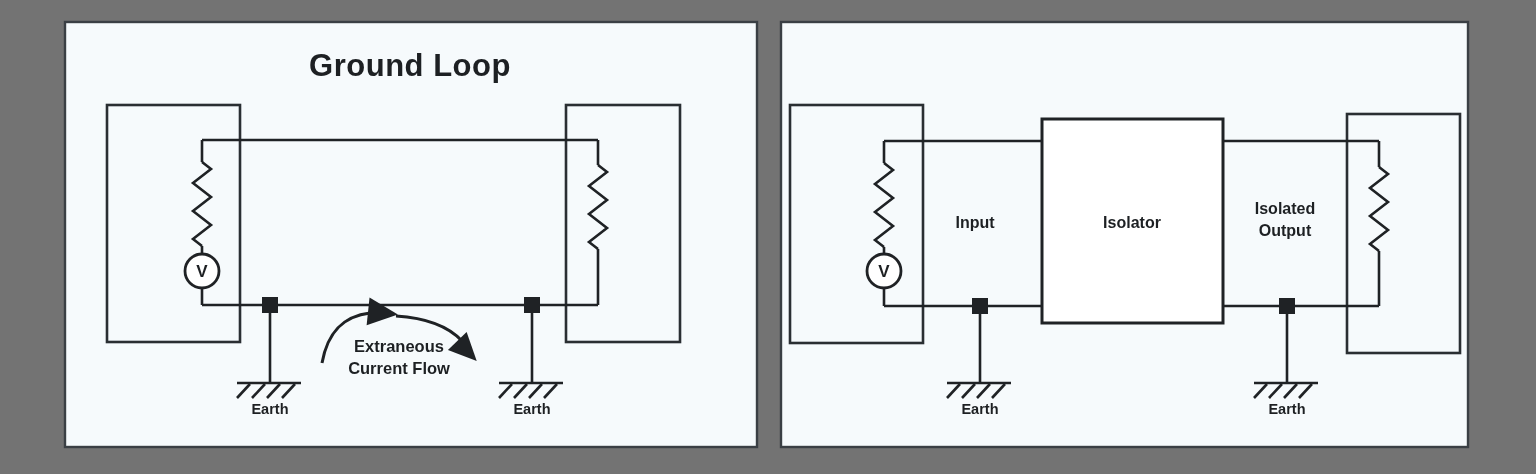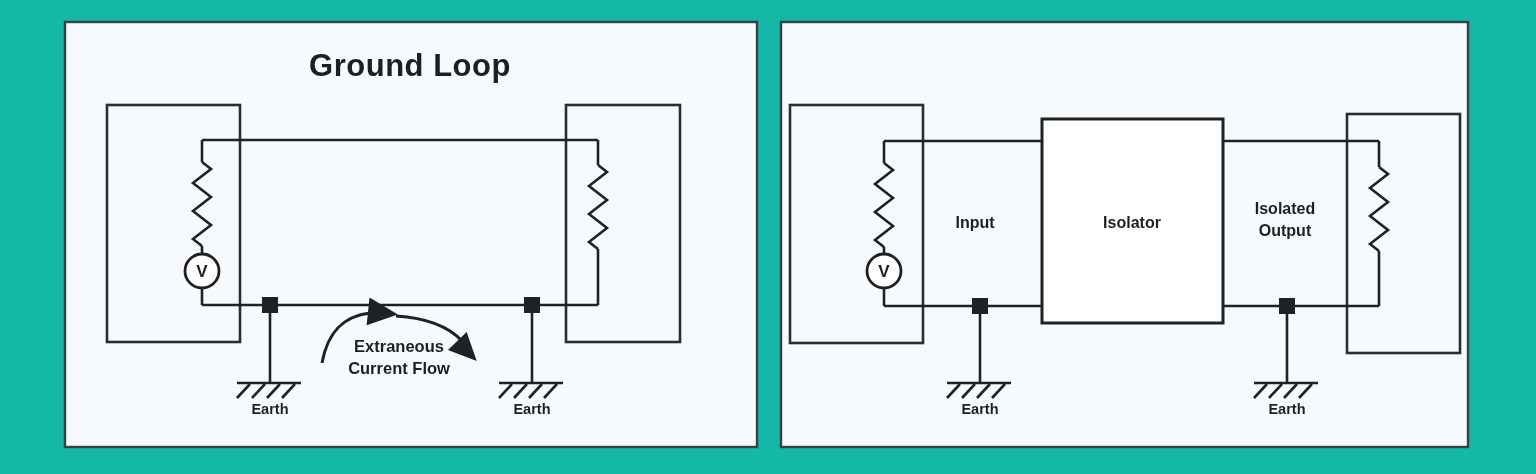--- a/index.html
+++ b/index.html
@@ -5,21 +5,21 @@
   html, body {
     margin: 0;
     padding: 0;
     background: #f1f6fa;
     font-family: "Liberation Sans", sans-serif;
   }
   .canvas {
     position: relative;
     width: 1536px;
     height: 474px;
-    background: #14b8a6;
+    background: #737373;
     overflow: hidden;
   }
   svg text {
     fill: #1d2023;
     font-family: "Liberation Sans", "DejaVu Sans", sans-serif;
   }
   .diagram-title {
     font-size: 31px;
     font-weight: 600;
     letter-spacing: 0.5px;

